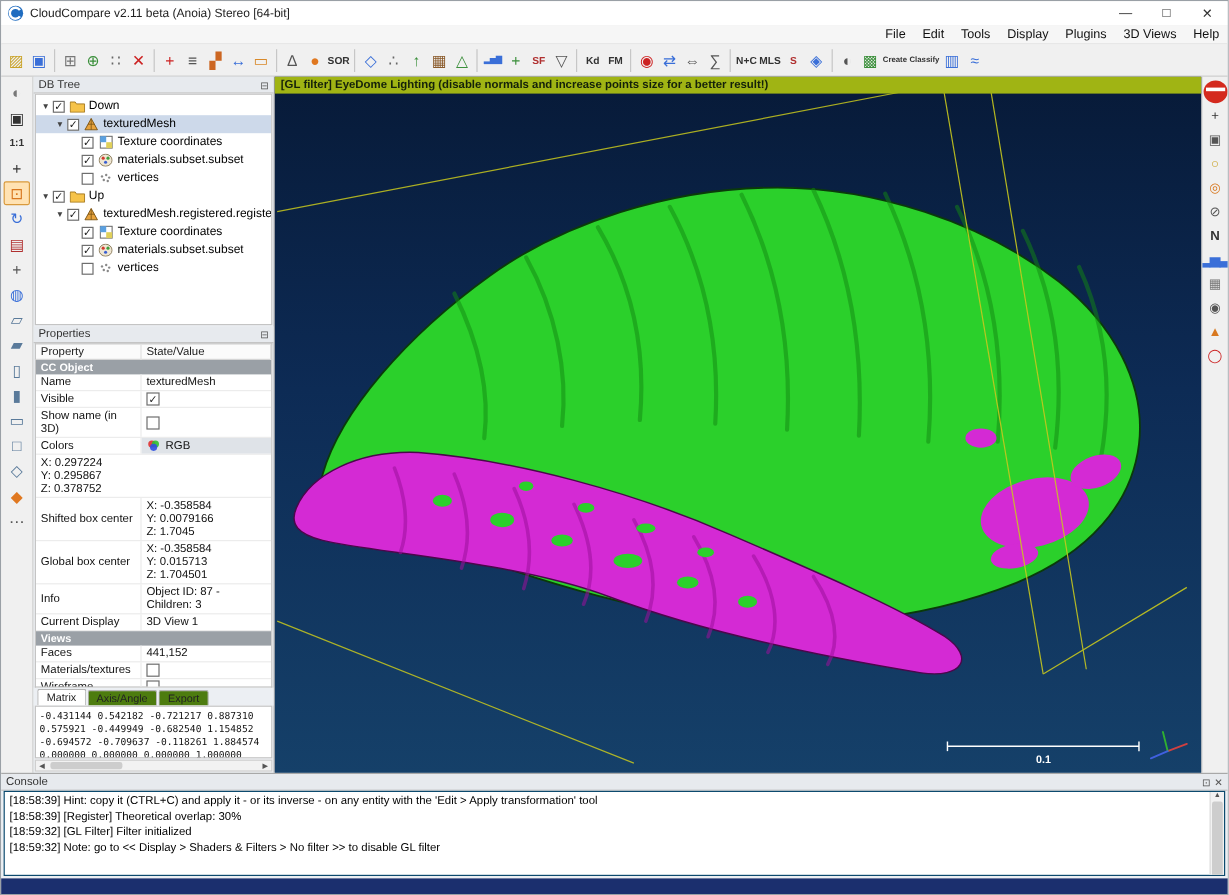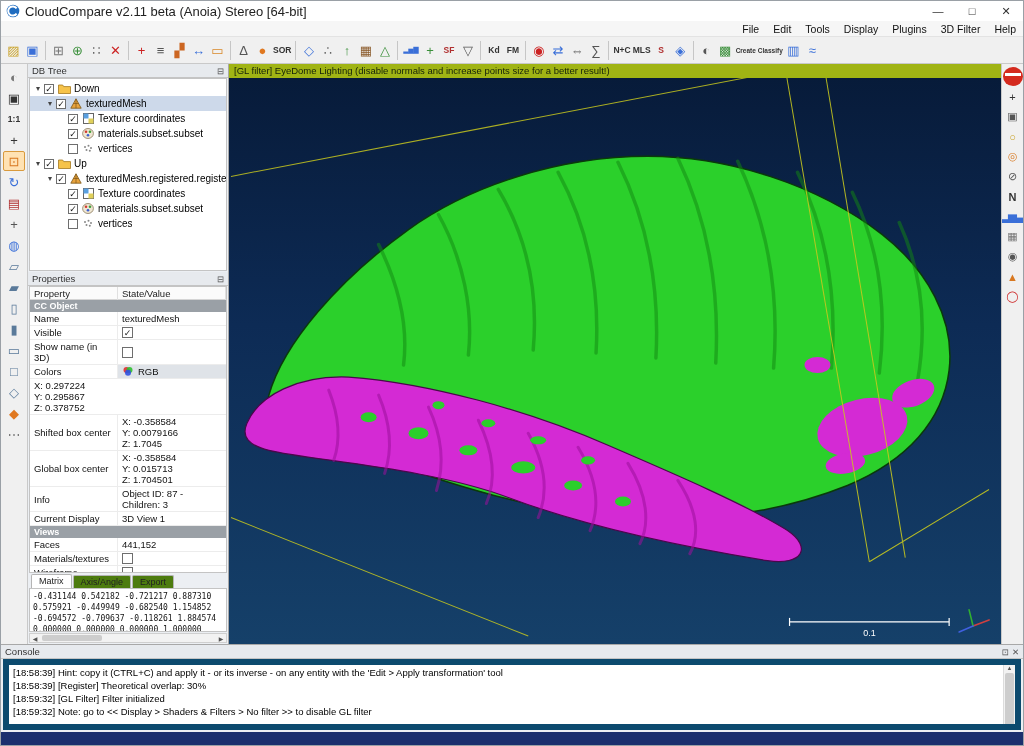--- a/index.html
+++ b/index.html
@@ -2,21 +2,21 @@
 <html style="--bg-top: #071a38; --bg-mid: #0d2b55; --bg-bottom: #154069; --banner-green: #a0b414; --mesh-green: #2bd02b; --mesh-green-dark: #128812; --mesh-magenta: #d42ad4; --mesh-magenta-dark: #9c109c; --box-yellow: #c8c81e; --scale-white: #ffffff;"><head>
 <meta charset="utf-8">
 <style>
   * { margin:0; padding:0; box-sizing:border-box; }
   html,body { width:1024px; height:746px; overflow:hidden; font-family:"Liberation Sans",sans-serif; background:#f0f0f0; }
   .app { width:1024px; height:746px; display:flex; flex-direction:column; border:1px solid #9aa0a6; }
 
   
   .titlebar { height:20px; background:#ffffff; display:flex; align-items:center; padding-left:5px; flex:none; }
   .titlebar .appicon { width:14px; height:14px; margin-right:5px; flex:none; }
-  .titlebar .title { font-size:13px; color:#222; flex:1; white-space:nowrap; }
+  .titlebar .title { font-size:10px; color:#222; flex:1; white-space:nowrap; }
   .winbtn { width:34px; height:20px; display:flex; align-items:center; justify-content:center; font-size:11px; color:#333; }
 
   
   .menubar { height:16px; background:#f6f6f6; border-bottom:1px solid #e3e3e3; display:flex; align-items:center; padding-left:4px; flex:none;justify-content:flex-end; }
   .menuitem { font-size:10.5px; color:#111; padding:0 7px; height:100%; display:flex; align-items:center; }
 
   
   .toolbar-top { height:27px; background:#f0f0f0; border-bottom:1px solid #c9c9c9; display:flex; align-items:center; padding:0 3px; flex:none; overflow:hidden; }
   .tbtn { min-width:19px; height:22px; display:flex; align-items:center; justify-content:center; font-size:13px; border-radius:2px; flex:none; padding:0 1px; }
   .tbtn.ttext { font-size:8.5px; font-weight:bold; letter-spacing:0; }
@@ -69,27 +69,27 @@
   .matrix-box div { line-height:11px; white-space:nowrap; }
   .hscroll { height:10px; margin:1px 1px 1px 1px; background:#f2f2f2; border:1px solid #cfcfcf; display:flex; align-items:center; font-size:6px; color:#555; flex:none; }
   .hscroll .harrow { width:10px; text-align:center; }
   .hscroll .htrack { flex:1; height:100%; position:relative; }
   .hscroll .hthumb { position:absolute; left:2px; top:1px; bottom:1px; width:60px; background:#cdcdcd; border-radius:2px; }
   .vscroll { position:absolute; right:0; top:0; bottom:0; width:12px; background:#f2f2f2; border-left:1px solid #dcdcdc; display:flex; flex-direction:column; align-items:center; font-size:6px; color:#555; }
   .vscroll .vtrack { flex:1; width:100%; position:relative; }
   .vscroll .vthumb { position:absolute; top:2px; left:1px; right:1px; height:70px; background:#cdcdcd; border-radius:2px; }
 
   
-  .viewport { flex:1; position:relative; min-width:0; background:linear-gradient(180deg, var(--bg-top) 0%, var(--bg-mid) 45%, var(--bg-bottom) 100%); }
+  .viewport { flex:1; position:relative; min-width:0; background:linear-gradient(180deg, var(--bg-top) 0%, var(--bg-mid) 45%, var(--bg-bottom) 100%);font-weight:bold; }
   .gl-banner { position:absolute; top:0; left:0; right:0; height:14px; background:var(--banner-green); color:#14210a; font-size:9.5px; line-height:14px; padding-left:5px; z-index:3; white-space:nowrap; overflow:hidden; }
   svg.scene { position:absolute; inset:0; width:100%; height:100%; }
 
   
   .console-panel { height:88px; background:#eceff3; border-top:1px solid #a8a8a8; display:flex; flex-direction:column; flex:none; }
-  .console-body { flex:1; background:#ffffff; border:6px solid #0c4a6e; margin:0 2px 2px 2px; position:relative; overflow:hidden; padding:1px 4px; padding-right:16px; }
+  .console-body { flex:1; background:#ffffff; border:1px solid #0c4a6e; margin:0 2px 2px 2px; position:relative; overflow:hidden; padding:1px 4px; padding-right:16px; }
   .cline { font-size:9.5px; line-height:13px; white-space:nowrap; }
 
   .statusbar { height:13px; background:#1b2f6e; flex:none; }
 
   .tind { flex:none; display:inline-block; }
 </style>
 </head>
 <body>
 
 <div class="app">
@@ -106,21 +106,21 @@
     <span class="winbtn">□</span>
     <span class="winbtn">✕</span>
   </div>
 
   <div class="menubar">
     <span class="menuitem">File</span>
     <span class="menuitem">Edit</span>
     <span class="menuitem">Tools</span>
     <span class="menuitem">Display</span>
     <span class="menuitem">Plugins</span>
-    <span class="menuitem">3D Filter</span>
+    <span class="menuitem">3D Views</span>
     <span class="menuitem">Help</span>
   </div>
 
   <div class="toolbar-top" id="toolbar-top">
       <span class="tbtn" style="color: rgb(201, 162, 39);">▨</span>
       <span class="tbtn" style="color: rgb(58, 111, 216);">▣</span>
       <span class="tsep"></span>
       <span class="tbtn" style="color: rgb(119, 119, 119);">⊞</span>
       <span class="tbtn" style="color: rgb(58, 143, 58);">⊕</span>
       <span class="tbtn" style="color: rgb(102, 102, 102);">∷</span>

